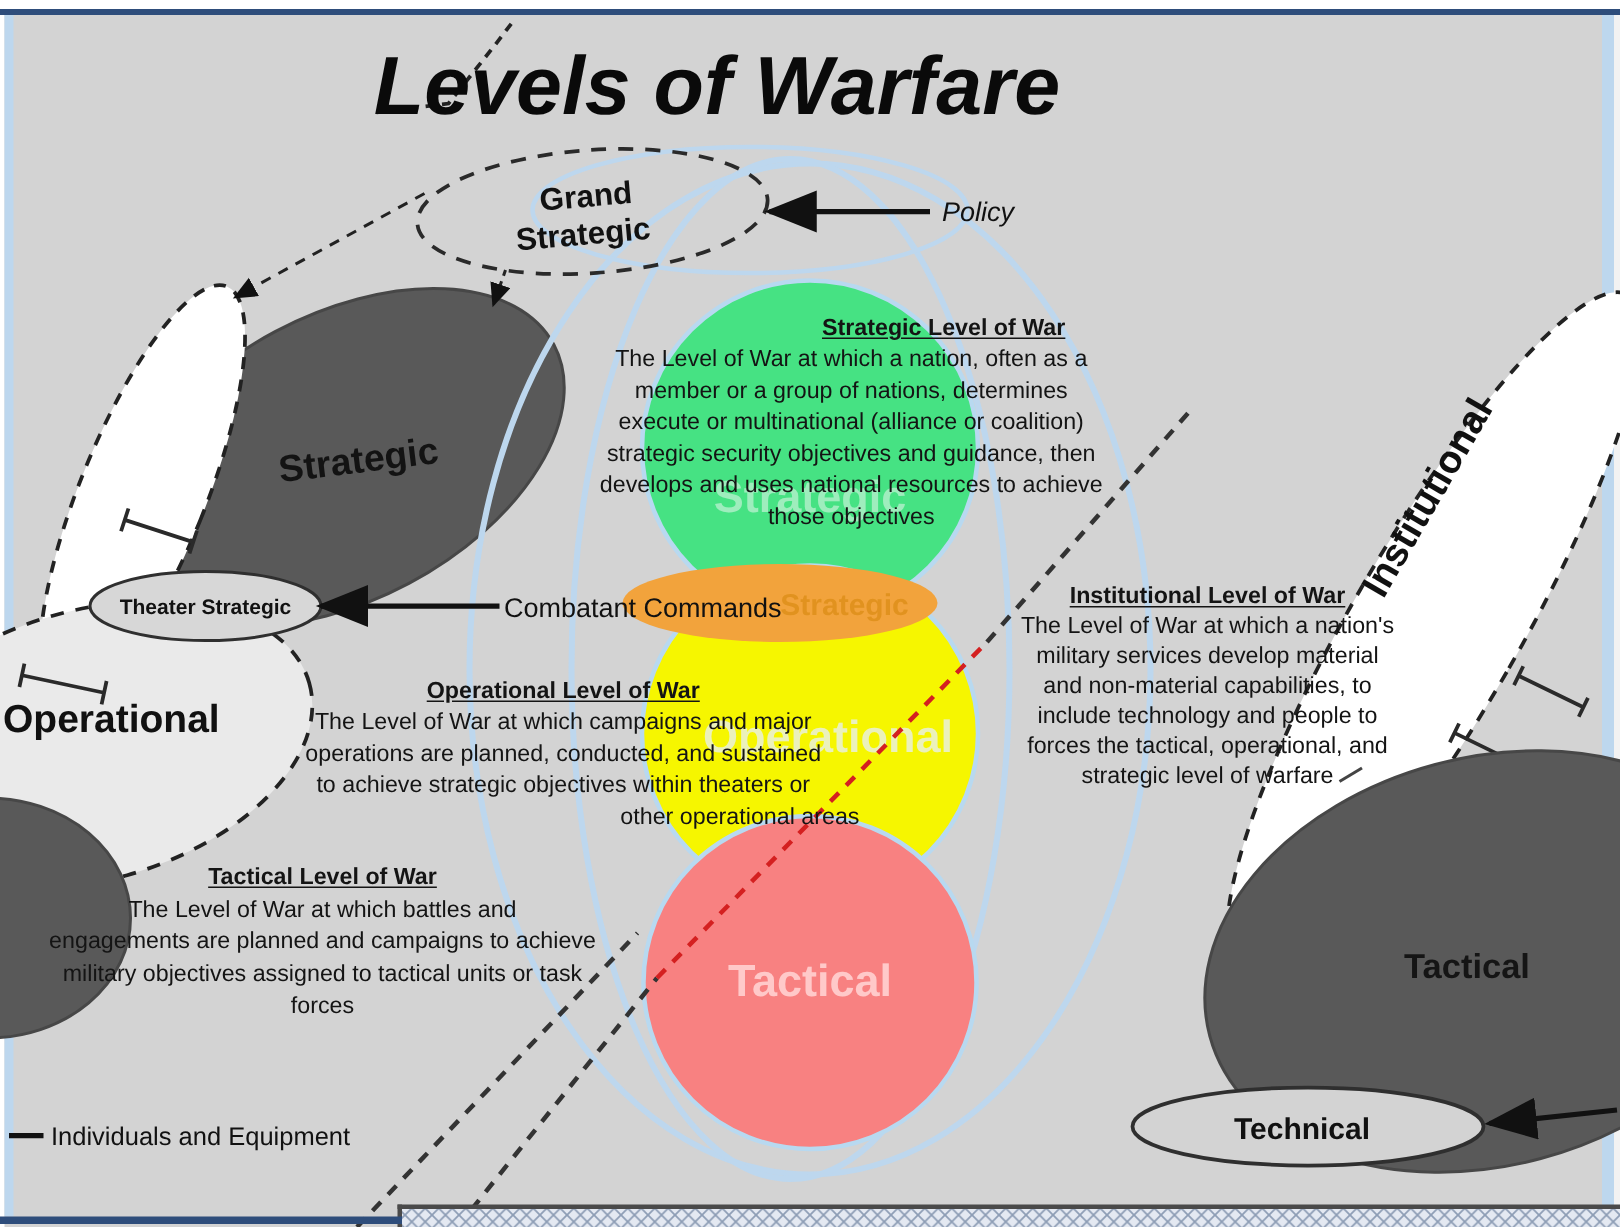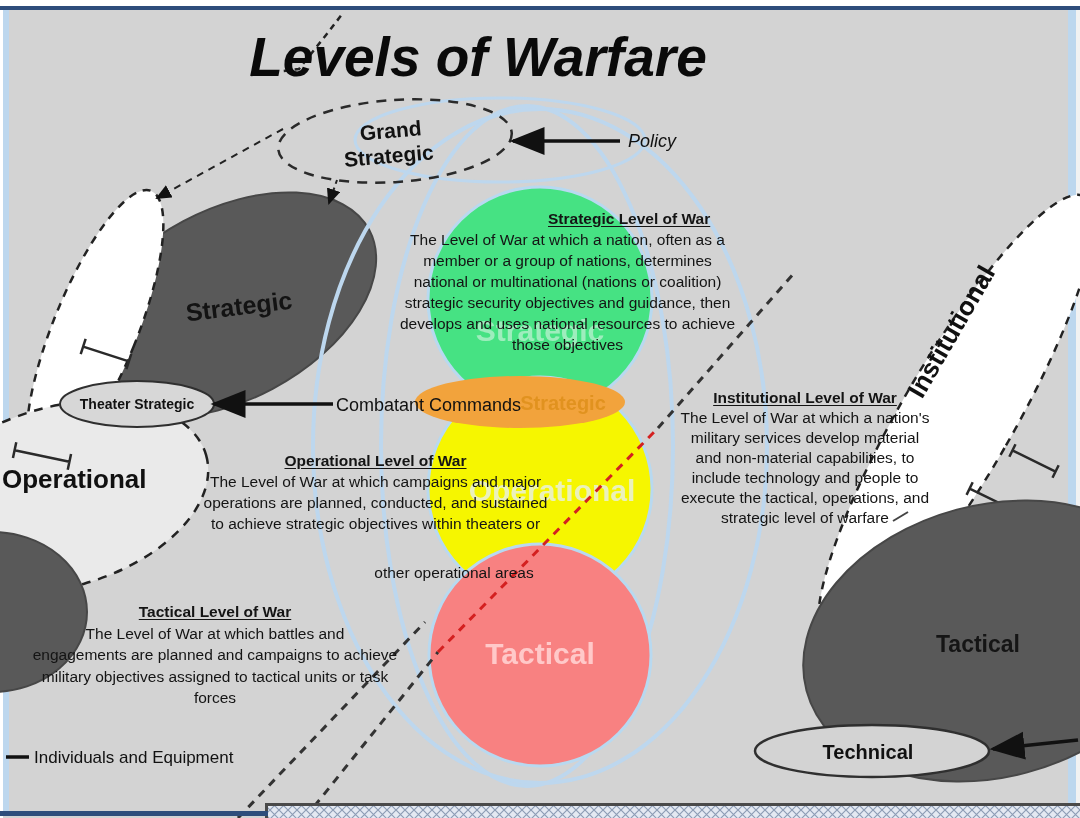--- a/index.html
+++ b/index.html
@@ -4,21 +4,21 @@
 <style>
   html,body{margin:0;padding:0;background:#ffffff;}
   #stage{position:relative;width:1080px;height:818px;overflow:hidden;
          font-family:"Liberation Sans",sans-serif;}
   #diagram-svg{position:absolute;left:0;top:0;}
   .block{position:absolute;font:15.5px/21px "Liberation Sans",sans-serif;
          text-align:center;color:#141414;}
   .block .hd{font-weight:bold;text-decoration:underline;text-underline-offset:2px;}
   .block .left{text-align:center;}
   .hd-ind{text-align:left;padding-left:218px;}
-  .ml155{text-align:center;padding-left:157px;margin-top:28px;}
+  .ml155{text-align:right;padding-left:157px;}
   svg text{font-family:"Liberation Sans",sans-serif;}
 </style>
 </head>
 <body>
 
 <div id="stage">
 
 <svg id="diagram-svg" width="1080" height="818" viewBox="0 0 1080 818">
   <defs>
     <marker id="arrow" markerWidth="11" markerHeight="9" refX="9" refY="4" orient="auto">
@@ -128,45 +128,45 @@
   <rect x="265" y="803" width="3" height="15" fill="#4a4a4a"></rect>
   <rect x="268" y="806" width="812" height="12" fill="#e4e9f2"></rect>
   <rect x="268" y="806" width="812" height="12" fill="url(#xh)"></rect>
   <rect x="0" y="811" width="268" height="5" fill="#2e4d7b"></rect>
 </svg>
 
 <div class="block" style="left:330px;top:208px;width:475px">
   <div class="hd hd-ind">Strategic Level of War</div>
   <div>The Level of War at which a nation, often as a</div>
   <div>member or a group of nations, determines</div>
-  <div>national or multinational (nations or coalition)</div>
+  <div>execute or multinational (alliance or coalition)</div>
   <div>strategic security objectives and guidance, then</div>
   <div>develops and uses national resources to achieve</div>
   <div class="left">those objectives</div>
 </div>
 
 <div class="block" style="left:178px;top:450px;width:395px">
   <div class="hd">Operational Level of War</div>
   <div>The Level of War at which campaigns and major</div>
   <div>operations are planned, conducted, and sustained</div>
   <div>to achieve strategic objectives within theaters or</div>
   <div class="ml155">other operational areas</div>
 </div>
 
 <div class="block" style="left:660px;top:388px;width:290px;line-height:20px">
   <div class="hd">Institutional Level of War</div>
   <div>The Level of War at which a nation's</div>
   <div>military services develop material</div>
   <div>and non-material capabilities, to</div>
   <div>include technology and people to</div>
-  <div>execute the tactical, operations, and</div>
+  <div>forces the tactical, operational, and</div>
   <div>strategic level of warfare</div>
 </div>
 
-<div class="block" style="left:0px;top:601px;width:430px;line-height:21.5px">
+<div class="block" style="left:0px;top:574px;width:430px;line-height:21.5px">
   <div class="hd">Tactical Level of War</div>
   <div>The Level of War at which battles and</div>
   <div>engagements are planned and campaigns to achieve</div>
   <div>military objectives assigned to tactical units or task</div>
   <div class="left">forces</div>
 </div>
 
 </div>
 
 </body></html>

